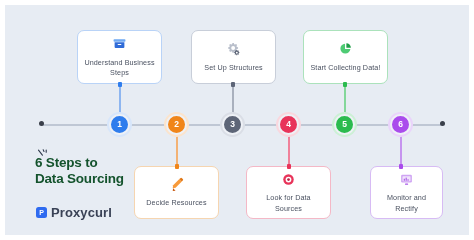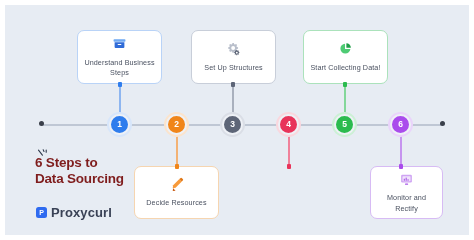--- a/index.html
+++ b/index.html
@@ -61,21 +61,21 @@
   .card-icon svg{display:block;}
   .card-label{
     font-size:7.2px;color:#4a5160;text-align:center;line-height:1.45;
     letter-spacing:.1px;
   }
 
   
   #title-block{position:absolute;left:30px;top:150px;width:105px;}
   .sparkle{position:absolute;left:2px;top:-8px;width:14px;height:12px;}
   .title-text{
-    font-size:13.5px;font-weight:bold;color:#7f1d1d;line-height:1.2;
+    font-size:13.5px;font-weight:bold;color:#14532d;line-height:1.2;
     letter-spacing:-.2px;margin:0;white-space:pre-line;
   }
   #brand{
     position:absolute;left:31px;top:200px;
     display:flex;align-items:center;gap:4px;
   }
   .brand-mark{
     width:11px;height:11px;border-radius:2.5px;background:#2f6bf0;
     display:flex;align-items:center;justify-content:center;
     color:#fff;font-size:7px;font-weight:bold;line-height:1;
@@ -169,20 +169,30 @@
     <span class="card-icon">
       <svg width="15" height="15" viewBox="0 0 24 24">
         <path d="M16.6 3.3l3.9 3.9-10 10-4.6.7.7-4.6z" fill="#f79a3a"></path>
         <path d="M16.6 3.3l3.9 3.9 1.5-1.5a1.9 1.9 0 0 0 0-2.7l-1.2-1.2a1.9 1.9 0 0 0-2.7 0z" fill="#e07615"></path>
         <path d="M6.6 17.9l-.7 4.6 4.6-.7z" fill="#c9580f"></path>
       </svg>
     </span>
     <span class="card-label">Decide Resources</span>
   </div>
 
+  <div class="card" style="left:241px;top:161px;width:85px;height:53px;border:1px solid #f4b8c6;">
+    <span class="card-icon">
+      <svg width="15" height="15" viewBox="0 0 24 24">
+        <circle cx="12" cy="12" r="8.4" fill="#e8345a"></circle>
+        <circle cx="12" cy="12" r="4.6" fill="#ffffff"></circle>
+        <circle cx="12" cy="12" r="2.2" fill="#b81f42"></circle>
+      </svg>
+    </span>
+    <span class="card-label">Look for Data Sources</span>
+  </div>
 
   <div class="card" style="left:365px;top:161px;width:73px;height:53px;border:1px solid #d7bbf4;">
     <span class="card-icon">
       <svg width="15" height="15" viewBox="0 0 24 24">
         <rect x="3.4" y="4.4" width="17.2" height="12.4" rx="2" fill="#cfa4f3"></rect>
         <rect x="5.6" y="6.6" width="12.8" height="8" rx="1" fill="#f0e3fb"></rect>
         <rect x="7.6" y="10.8" width="1.8" height="3.2" fill="#a855e8"></rect>
         <rect x="10.6" y="9.0" width="1.8" height="5" fill="#a855e8"></rect>
         <rect x="13.6" y="11.6" width="1.8" height="2.4" fill="#a855e8"></rect>
         <rect x="9.6" y="18.4" width="5" height="1.8" rx=".8" fill="#a855e8"></rect>

